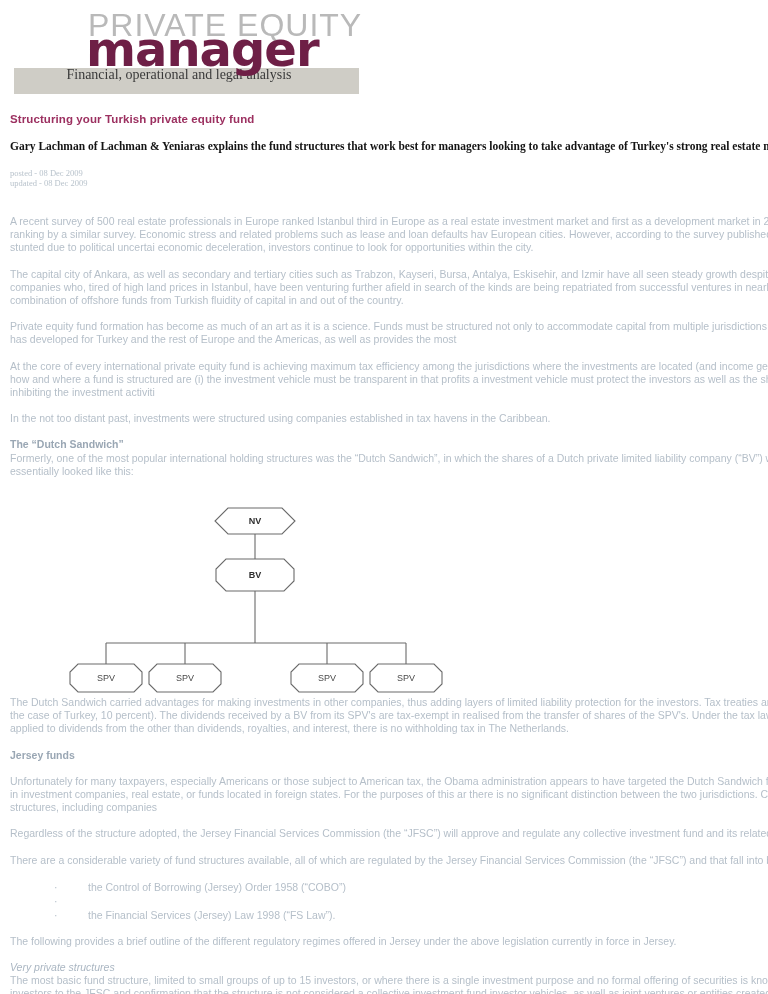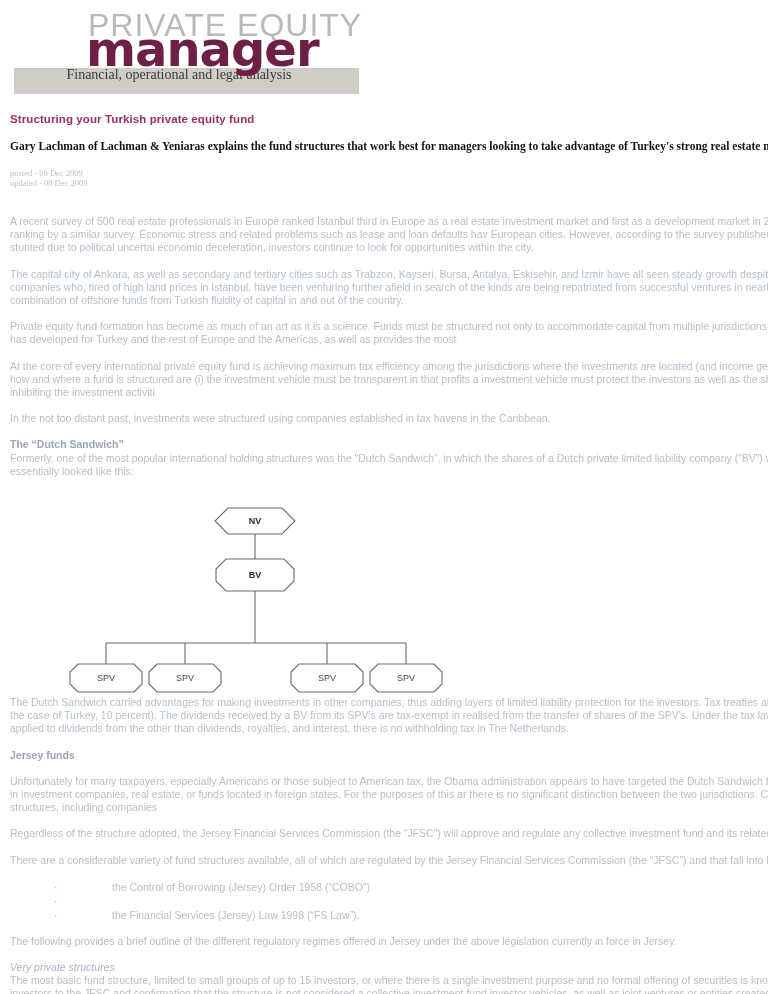--- a/index.html
+++ b/index.html
@@ -138,21 +138,21 @@
     font-size: 10.5px;
     line-height: 14px;
     color: #b5bfc9;
     display: flex;
   }
   .bullet-list .bullet-dot {
     width: 22px;
     margin-left: 44px;
     text-align: left;
   }
-  .bullet-list .bullet-text { margin-left: 36px; }
+  .bullet-list .bullet-text { margin-left: 12px; }
 
   
   .diagram {
     position: relative;
     margin: 18px 0 0 0;
     width: 470px;
     height: 200px;
   }
   .diagram svg { display: block; }
   .node-label {

